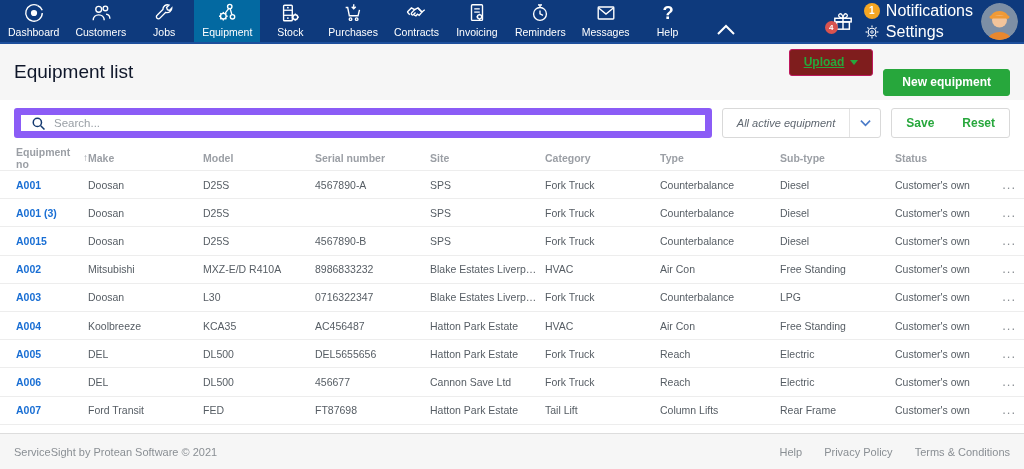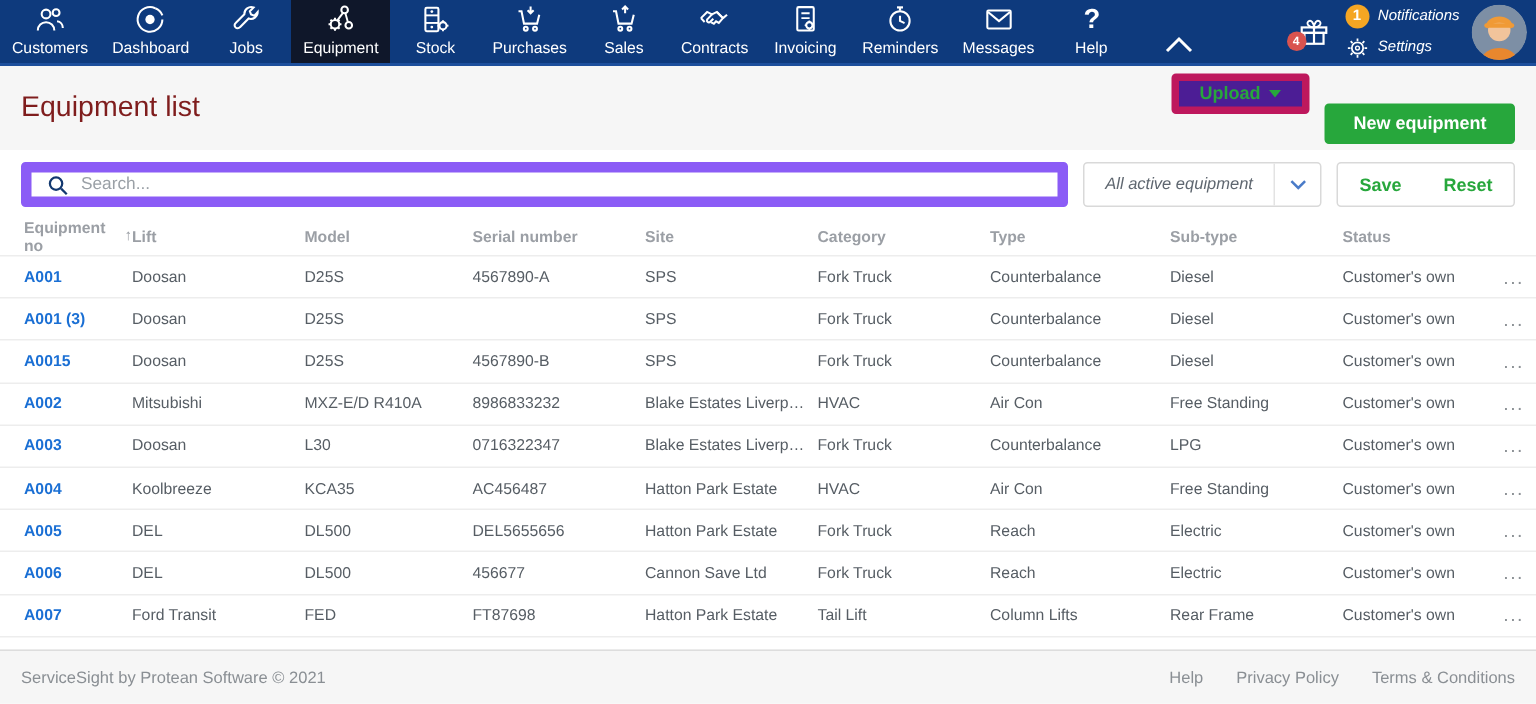--- a/index.html
+++ b/index.html
@@ -3,40 +3,40 @@
 <meta charset="utf-8">
 <style>
   * { margin:0; padding:0; box-sizing:border-box; }
   html,body { width:1024px; height:469px; overflow:hidden; }
   body { font-family:"Liberation Sans","DejaVu Sans",sans-serif; background:#f4f4f4; color:#565d64; }
   .app { width:1024px; height:469px; display:flex; flex-direction:column; }
 
   
   .nav { height:44px; background:#0e3a7d; border-bottom:2px solid #1d4f9c; display:flex; align-items:stretch; flex:none; }
   .nav-item { min-width:60px; padding:0 8px; display:flex; flex-direction:column; align-items:center; justify-content:flex-end; gap:1px; padding-bottom:4px; cursor:pointer; }
-  .nav-item.active { background:#0f172a; }
+  .nav-item.active { background:#0369a1; }
   .nav-item .nicon { height:24px; display:flex; align-items:center; justify-content:center; }
   .nav-item .nlabel { font-size:10.5px; color:#fff; white-space:nowrap; }
   .nav-collapse { display:flex; align-items:flex-end; padding:0 0 6px 16px; }
   .nav-spacer { flex:1; }
   .nav-right { display:flex; align-items:center; gap:8px; padding-right:6px; }
   .nav-right-col { display:flex; flex-direction:column; gap:3px; justify-content:center; }
   .nav-right-row { display:flex; align-items:center; gap:6px; height:18px; }
-  .nav-right-row .rlabel { color:#fff; font-size:10px;font-style:italic; }
+  .nav-right-row .rlabel { color:#fff; font-size:16px; }
   .gift-wrap { position:relative; width:24px; height:20px; }
   .badge-red { position:absolute; left:-7px; bottom:-3px; width:13px; height:13px; border-radius:50%; background:#d9534f; color:#fff; font-size:8px; font-weight:bold; display:flex; align-items:center; justify-content:center; }
   .badge-orange { width:16px; height:16px; border-radius:50%; background:#f5a623; color:#fff; font-size:10px; font-weight:bold; display:flex; align-items:center; justify-content:center; }
   .avatar { width:37px; height:37px; border-radius:50%; overflow:hidden; flex:none; }
 
   
   .titlebar { height:56px; background:#f6f6f6; display:flex; align-items:center; padding:0 14px; flex:none; }
-  .page-title { font-size:19px; color:#7f1d1d; font-weight:400; }
+  .page-title { font-size:19px; color:#0f172a; font-weight:400; }
   .title-actions { margin-left:auto; display:flex; gap:10px; }
   .btn { height:27px; border-radius:3px; font-size:12px; font-weight:bold; display:flex; align-items:center; justify-content:center; cursor:pointer; padding:0 14px; }
-  .btn-outline { background:#4c1d95; border:5px solid #be185d; color:#27a73c; gap:6px; }
+  .btn-outline { background:#7f1d1d; border:1px solid #be185d; color:#27a73c; gap:6px;text-decoration:underline; }
   .btn-solid { background:#27a73c; border:1px solid #27a73c; color:#fff; padding:0 18px;margin-top:20px; }
   .caret-down { width:0; height:0; border-left:4px solid transparent; border-right:4px solid transparent; border-top:5px solid #27a73c; }
 
   
   .card { background:#fff; flex:1; display:flex; flex-direction:column; }
   .filters { display:flex; align-items:center; padding:8px 14px 7px 14px; gap:10px; }
   .search-box { flex:1; height:30px; border:7px solid #8b5cf6; border-radius:3px; background:#fff; display:flex; align-items:center; padding:0 10px; gap:8px; }
   .search-box input { border:none; outline:none; flex:1; font-size:11.5px; color:#555; font-family:inherit; background:transparent; }
   .search-box input::placeholder { color:#9aa0a6; }
   .filter-select { height:30px; border:1px solid #d9d9d9; border-radius:3px; background:#fff; display:flex; align-items:center; cursor:pointer;font-style:italic; }
@@ -66,37 +66,37 @@
 </head>
 <body>
 
 <div class="app">
 
   <nav class="nav">
     <div id="nav-items" style="display:flex;align-items:stretch;">
         <div class="nav-item">
           <span class="nicon">
             <svg width="24" height="22" viewBox="0 0 24 24">
+              <path d="M21,12a9,9 0 1,1 -5.2,-8.2" fill="none" stroke="#fff" stroke-width="1.5"></path>
+              <circle cx="12" cy="12" r="3.4" fill="#fff"></circle>
+              <path d="M15.8,3.8 C18,4.6 20,6.4 21,9" fill="none" stroke="#fff" stroke-width="1.5"></path>
+            </svg>
+          </span>
+          <span class="nlabel">Dashboard</span>
+        </div>
+        <div class="nav-item">
+          <span class="nicon">
+            <svg width="24" height="22" viewBox="0 0 24 24">
               <circle cx="9.5" cy="8" r="3.2" fill="none" stroke="#fff" stroke-width="1.5"></circle>
               <path d="M3.5,20 c0,-3.6 2.7,-6 6,-6 s6,2.4 6,6" fill="none" stroke="#fff" stroke-width="1.5"></path>
               <circle cx="16.8" cy="7" r="2.5" fill="none" stroke="#fff" stroke-width="1.5"></circle>
               <path d="M17.5,13.2 c2.4,0.3 4.2,2.3 4.2,5" fill="none" stroke="#fff" stroke-width="1.5"></path>
             </svg>
           </span>
           <span class="nlabel">Customers</span>
-        </div>
-        <div class="nav-item">
-          <span class="nicon">
-            <svg width="24" height="22" viewBox="0 0 24 24">
-              <path d="M21,12a9,9 0 1,1 -5.2,-8.2" fill="none" stroke="#fff" stroke-width="1.5"></path>
-              <circle cx="12" cy="12" r="3.4" fill="#fff"></circle>
-              <path d="M15.8,3.8 C18,4.6 20,6.4 21,9" fill="none" stroke="#fff" stroke-width="1.5"></path>
-            </svg>
-          </span>
-          <span class="nlabel">Dashboard</span>
         </div>
         <div class="nav-item">
           <span class="nicon">
             <svg width="24" height="22" viewBox="0 0 24 24">
               <path d="M20.5,6.5a5,5 0 0 1-6.6,4.8L7.6,17.6a2.2,2.2 0 1 1-3.1-3.1L10.8,8.2A5,5 0 0 1 17.5,3.3L14.8,6l0.9,2.4L18.1,9.3Z" fill="none" stroke="#fff" stroke-width="1.5"></path>
             </svg>
           </span>
           <span class="nlabel">Jobs</span>
         </div>
         <div class="nav-item active">
@@ -143,31 +143,20 @@
         <div class="nav-item">
           <span class="nicon">
             <svg width="24" height="22" viewBox="0 0 24 24">
               <path d="M4,6h2.2l1.8,9h9.5l1.6,-6.5" fill="none" stroke="#fff" stroke-width="1.5"></path>
               <circle cx="9.3" cy="18.7" r="1.4" fill="none" stroke="#fff" stroke-width="1.5"></circle>
               <circle cx="16" cy="18.7" r="1.4" fill="none" stroke="#fff" stroke-width="1.5"></circle>
               <path d="M12.8,2.5v5 m-2.2,-2.2 2.2,2.2 2.2,-2.2" fill="none" stroke="#fff" stroke-width="1.5"></path>
             </svg>
           </span>
           <span class="nlabel">Purchases</span>
-        </div>
-        <div class="nav-item">
-          <span class="nicon">
-            <svg width="24" height="22" viewBox="0 0 24 24">
-              <path d="M4,6h2.2l1.8,9h9.5l1.6,-6.5" fill="none" stroke="#fff" stroke-width="1.5"></path>
-              <circle cx="9.3" cy="18.7" r="1.4" fill="none" stroke="#fff" stroke-width="1.5"></circle>
-              <circle cx="16" cy="18.7" r="1.4" fill="none" stroke="#fff" stroke-width="1.5"></circle>
-              <path d="M12.8,7.5v-5 m-2.2,2.2 2.2,-2.2 2.2,2.2" fill="none" stroke="#fff" stroke-width="1.5"></path>
-            </svg>
-          </span>
-          <span class="nlabel">Sales</span>
         </div>
         <div class="nav-item">
           <span class="nicon">
             <svg width="24" height="22" viewBox="0 0 24 24">
               <path d="M2.5,11 7,6.5 l3.5,1.8 3.6,-1.8 4.4,4.5" fill="none" stroke="#fff" stroke-width="1.5"></path>
               <path d="M10.5,8.3 l-3.2,3.4 a1.4,1.4 0 0 0 2,2 l2.2,-2.2" fill="none" stroke="#fff" stroke-width="1.5"></path>
               <path d="M14.1,6.5 18.5,11 15.5,14.5 l-2,-1.2 -1.6,1.8 -2,-1" fill="none" stroke="#fff" stroke-width="1.5"></path>
               <line x1="18.5" y1="11" x2="21.5" y2="8.5" stroke="#fff" stroke-width="1.5"></line>
               <line x1="2.5" y1="11" x2="5.2" y2="13.8" stroke="#fff" stroke-width="1.5"></line>
             </svg>
@@ -315,21 +304,21 @@
       </div>
     </div>
 
     <div class="tbl">
       <div class="trow thead" id="table-head">
           <div class="th">
             <span>Equipment no</span>
             <span class="sort-arrow">↑</span>
           </div>
           <div class="th">
-            <span>Lift</span>
+            <span>Make</span>
           </div>
           <div class="th">
             <span>Model</span>
           </div>
           <div class="th">
             <span>Serial number</span>
           </div>
           <div class="th">
             <span>Site</span>
           </div>

